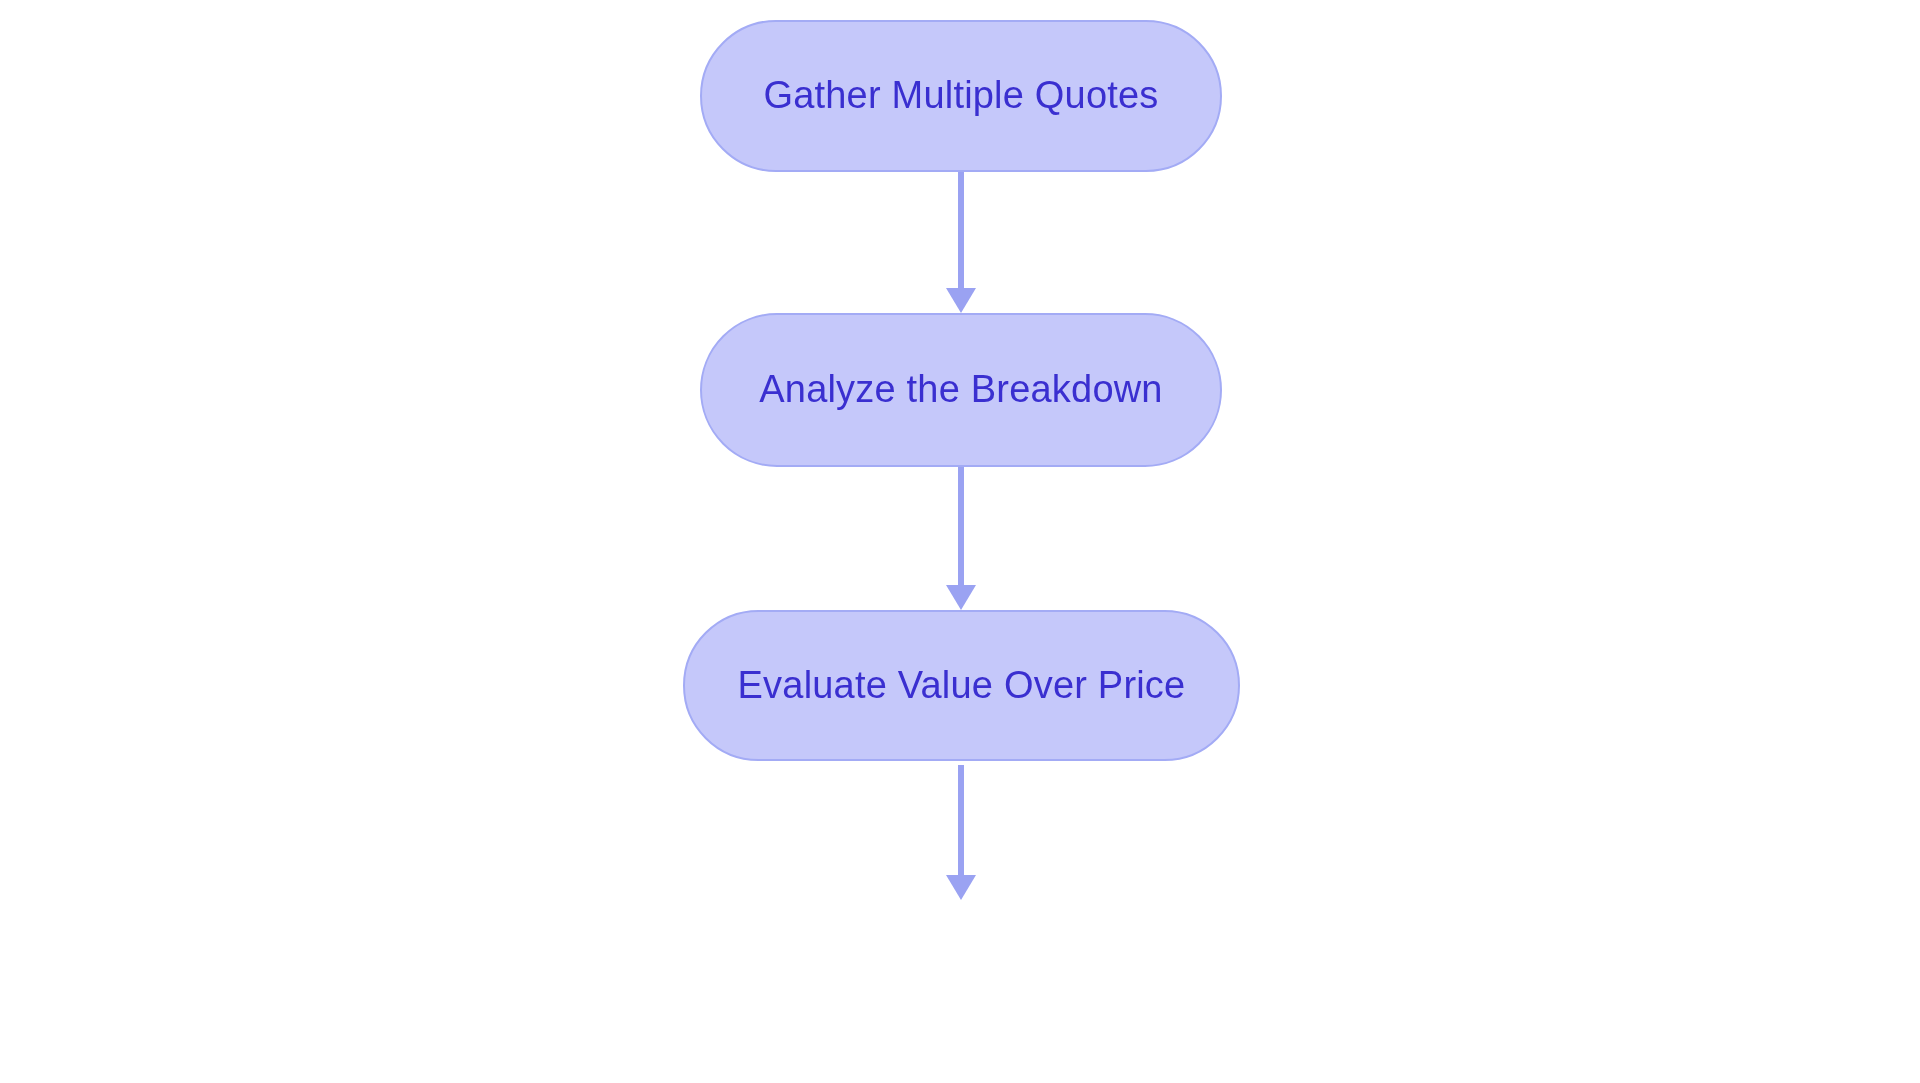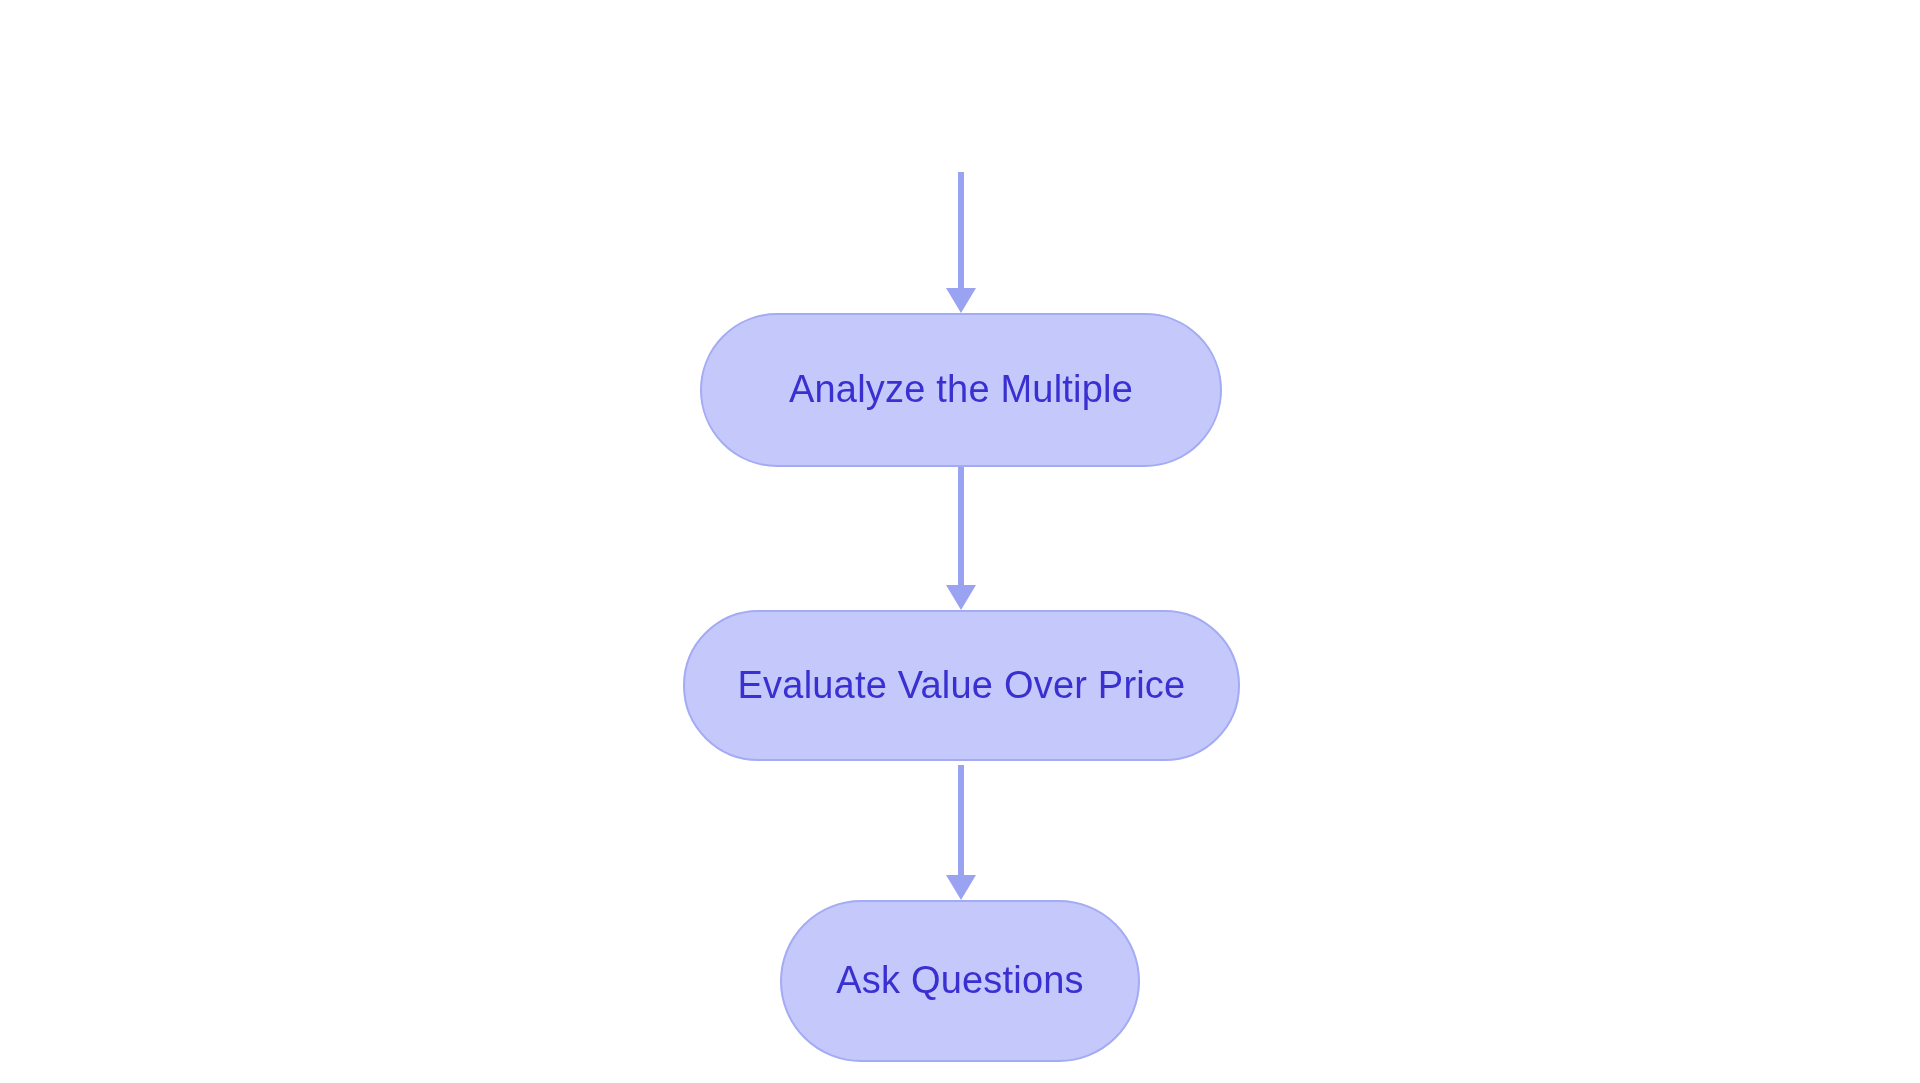--- a/index.html
+++ b/index.html
@@ -104,26 +104,26 @@
     <g>
       <line class="connector-line" x1="961" y1="467" x2="961" y2="587"></line>
       <polygon class="connector-head" points="946,585 976,585 961,610"></polygon>
     </g>
     <g>
       <line class="connector-line" x1="961" y1="765" x2="961" y2="877"></line>
       <polygon class="connector-head" points="946,875 976,875 961,900"></polygon>
     </g>
   </svg>
 
+  <div class="flow-node" id="node-gather-multiple-quotes">
+    <span class="flow-node-label">Gather Multiple Quotes</span>
+  </div>
 
   <div class="flow-node" id="node-analyze-the-breakdown">
-    <span class="flow-node-label">Analyze the Multiple</span>
+    <span class="flow-node-label">Analyze the Breakdown</span>
   </div>
 
   <div class="flow-node" id="node-evaluate-value-over-price">
     <span class="flow-node-label">Evaluate Value Over Price</span>
   </div>
 
-  <div class="flow-node" id="node-ask-questions">
-    <span class="flow-node-label">Ask Questions</span>
-  </div>
 
 </div>
 
 </body></html>

